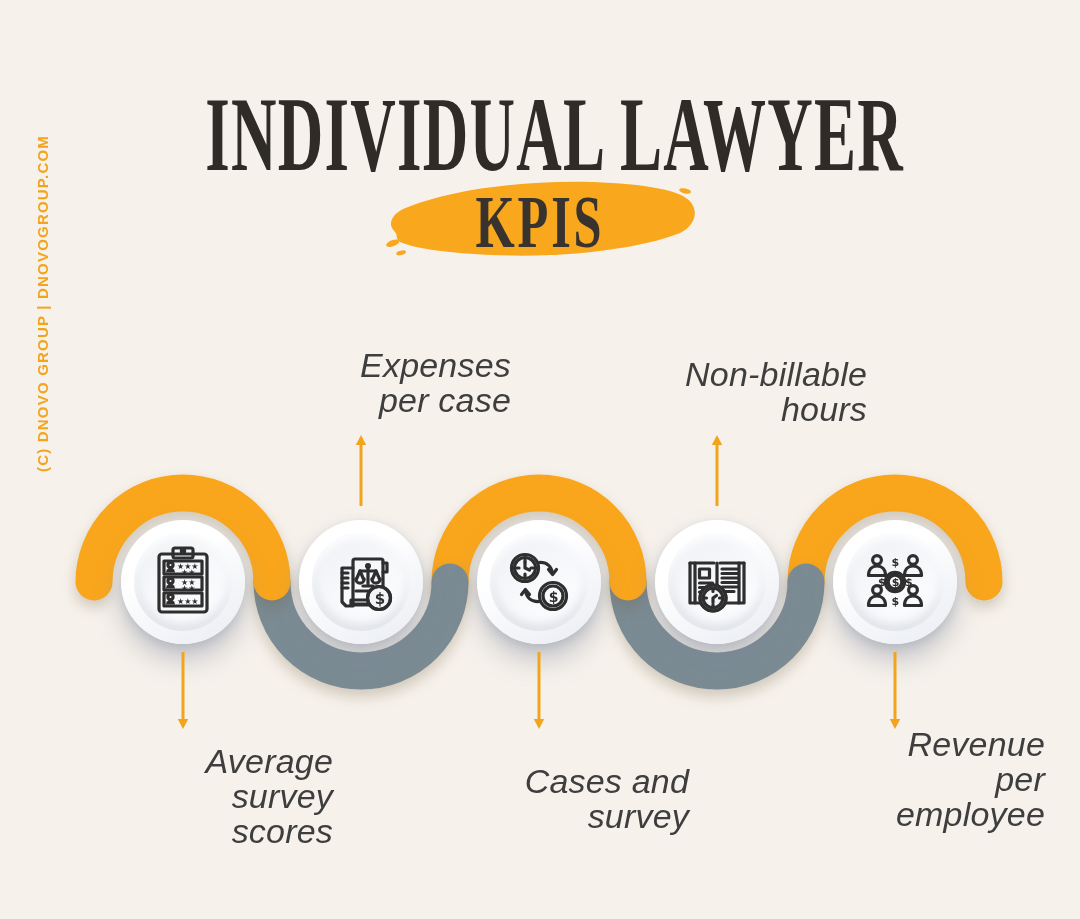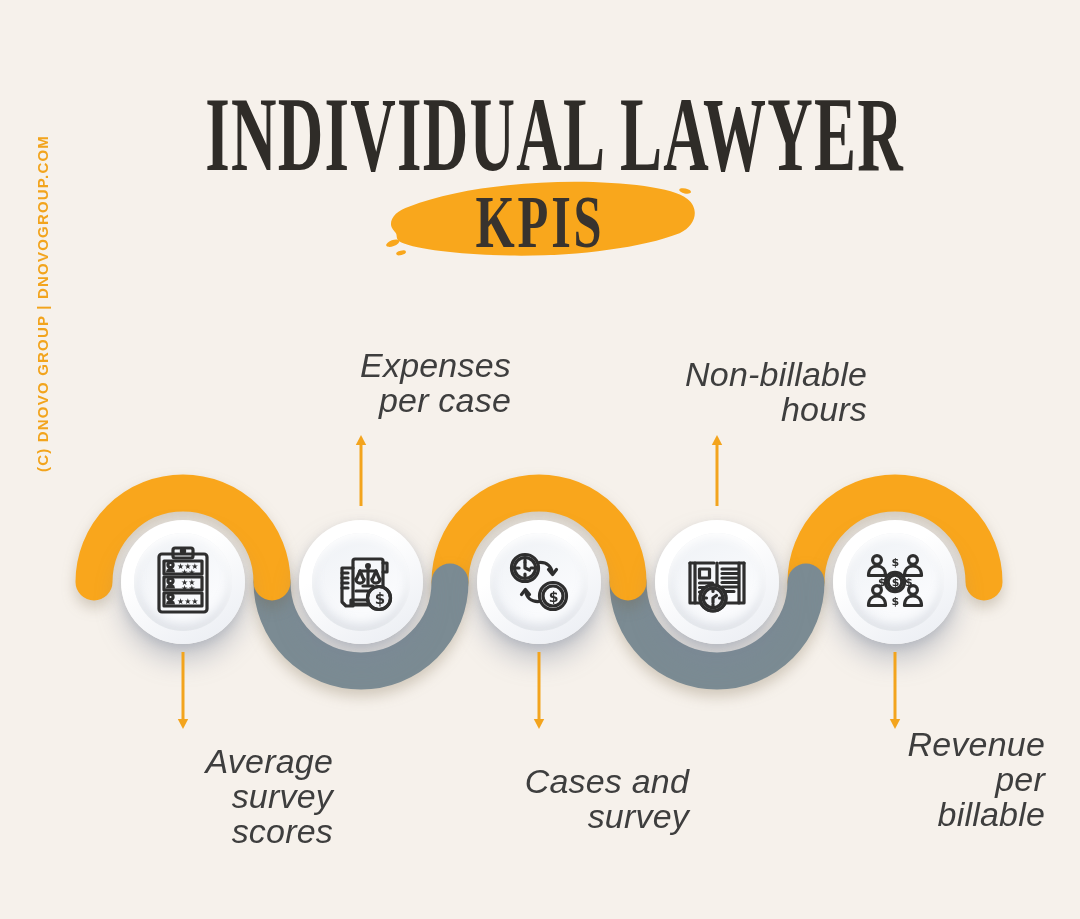--- a/index.html
+++ b/index.html
@@ -256,16 +256,16 @@
     <span class="ln">survey</span>
     <span class="ln">scores</span>
   </div>
   <div class="label" style="left:389px; top:764px;">
     <span class="ln">Cases and</span>
     <span class="ln">survey</span>
   </div>
   <div class="label" style="left:745px; top:704px;margin-top:23px;">
     <span class="ln">Revenue</span>
     <span class="ln">per</span>
-    <span class="ln">billable</span>
+    <span class="ln">employee</span>
   </div>
 
 </div>
 
 </body></html>

